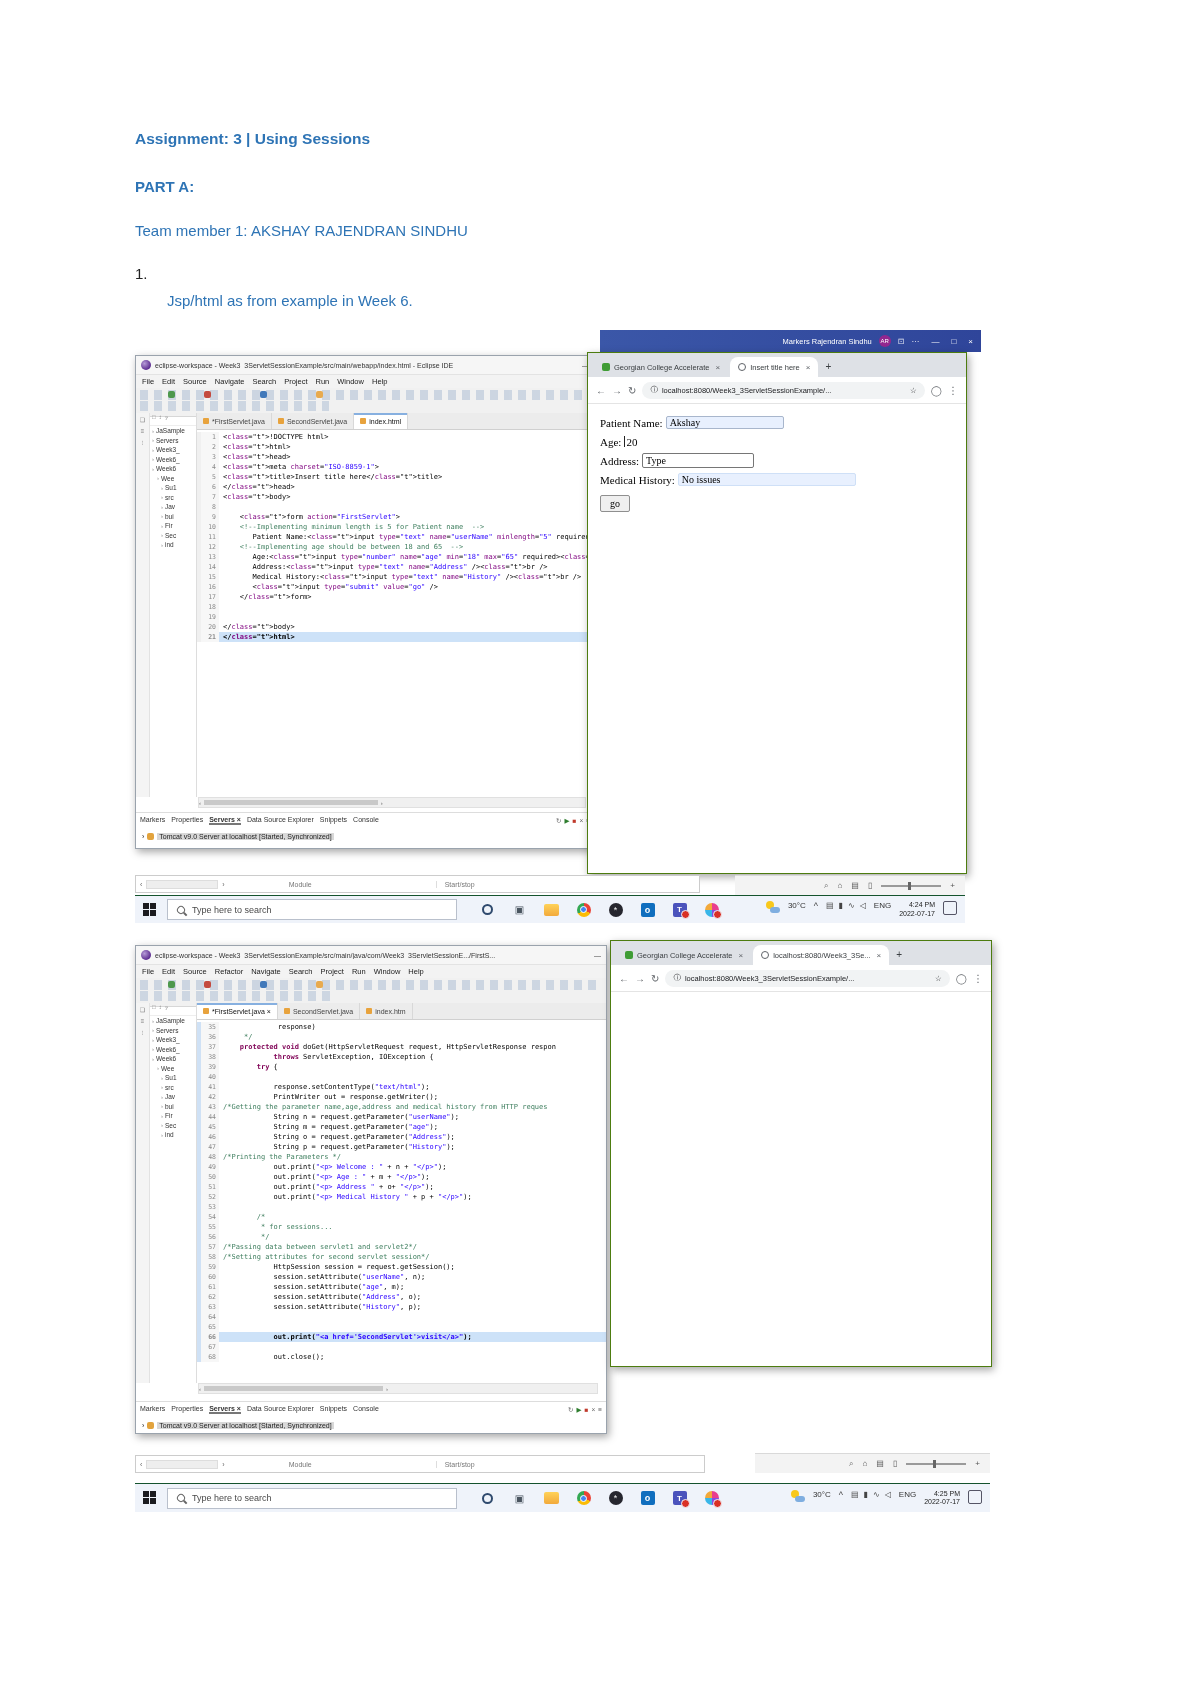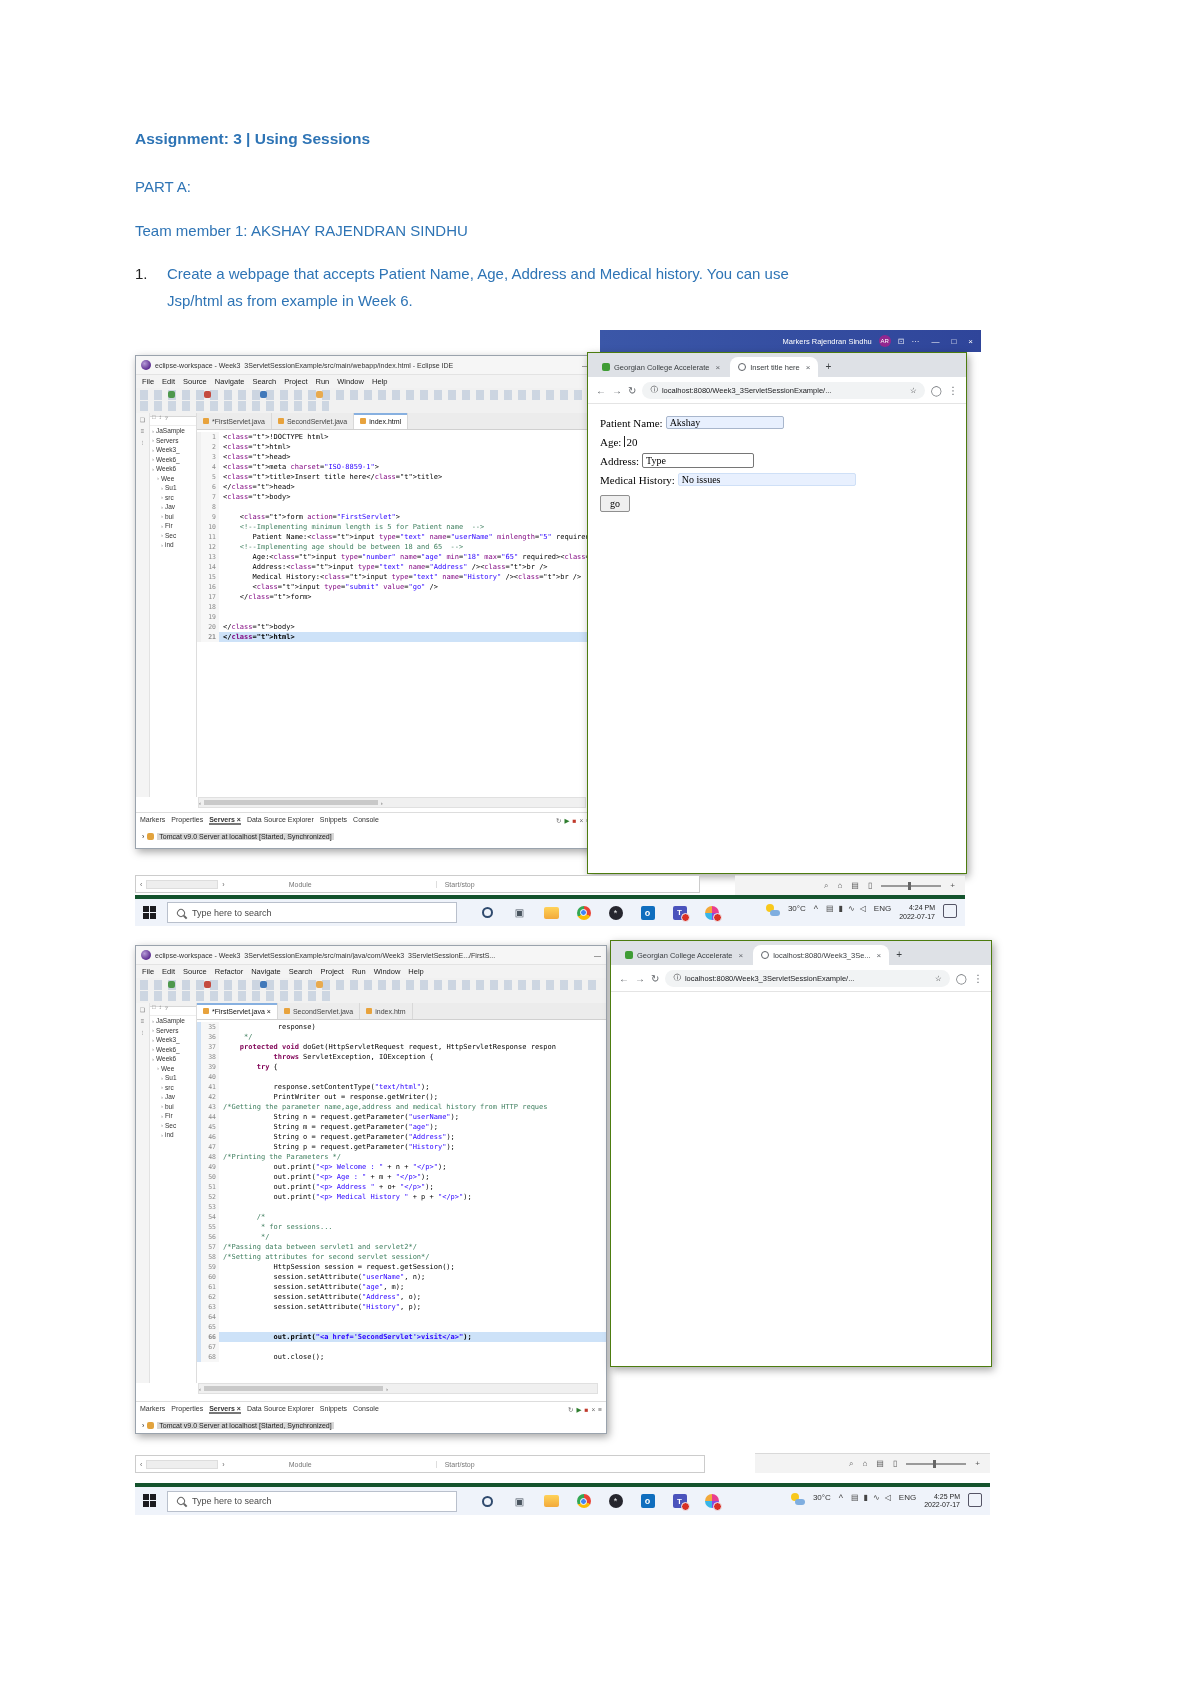--- a/index.html
+++ b/index.html
@@ -1,21 +1,21 @@
 <!DOCTYPE html>
 <html><head>
 <meta charset="utf-8">
 <style>
   html,body{margin:0;padding:0;background:#fff;}
   .page{position:relative;width:1200px;height:1698px;background:#fff;overflow:hidden;
         font-family:"Liberation Sans",sans-serif;}
 
   
   .doc-title{position:absolute;left:135px;top:130px;font-size:15.5px;font-weight:bold;color:#2e74b5;}
-  .doc-part{position:absolute;left:135px;top:178px;font-size:15px;font-weight:normal;color:#2e74b5;}
+  .doc-part{position:absolute;left:135px;top:178px;font-size:15px;font-weight:bold;color:#2e74b5;}
   .doc-team{position:absolute;left:135px;top:222px;font-size:15px;color:#2e74b5;}
   .doc-item{position:absolute;left:135px;top:260px;width:830px;font-size:15px;color:#2e74b5;line-height:27px;display:flex;}
   .doc-item .num{color:#222;width:20px;flex:none;}
   .doc-item .txt{flex:1;padding-left:12px;}
 
   
   .shot{position:absolute;left:135px;}
 
   
   .teamsbar{position:absolute;background:linear-gradient(90deg,#3b57a8,#2f459a);color:#fff;
@@ -99,21 +99,21 @@
   .visit{color:#0b0bd6;text-decoration:underline;font-size:12px;}
 
   
   .fragl{position:absolute;background:#fff;border:1px solid #ccc;display:flex;align-items:center;font-size:7px;color:#666;gap:4px;padding:0 4px;height:18px;box-sizing:border-box;}
   .fragl .fs-track{width:70px;height:7px;background:#eee;border:1px solid #ddd;}
   .fragl .fs-col{margin-left:60px;color:#777;}
   .fragl .fs-col2{margin-left:120px;color:#777;border-left:1px solid #ddd;padding-left:8px;}
   .fragr{position:absolute;background:#f3f3f3;border-top:1px solid #d9d9d9;display:flex;align-items:center;justify-content:flex-end;gap:9px;padding:0 10px;font-size:8px;color:#555;height:20px;box-sizing:border-box;}
   .fragr .sl{width:60px;height:2px;background:#9a9a9a;position:relative;}
   .fragr .sl i{position:absolute;left:45%;top:-3px;width:3px;height:8px;background:#666;display:block;}
-  .taskbar{position:absolute;left:0;right:0;background:#eff3fa;border-top:4px solid #14532d;display:flex;align-items:center;padding:0 8px;gap:10px;}
+  .taskbar{position:absolute;left:0;right:0;background:#eff3fa;border-top:1px solid #14532d;display:flex;align-items:center;padding:0 8px;gap:10px;}
   .start{width:14px;height:14px;display:grid;grid-template-columns:6px 6px;grid-template-rows:6px 6px;gap:1px;flex:none;}
   .start i{background:#1b1b1f;display:block;}
   .tsearch{width:290px;height:21px;background:#fff;border:1px solid #b9c0cc;display:flex;align-items:center;gap:7px;padding:0 9px;font-size:9px;color:#4a4a4a;flex:none;box-sizing:border-box;}
   .mag{width:8px;height:8px;border:1.5px solid #666;border-radius:50%;position:relative;transform:rotate(-45deg);flex:none;box-sizing:border-box;}
   .mag:after{content:"";position:absolute;left:2px;top:7px;width:1.5px;height:4px;background:#666;}
   .tb-apps{display:flex;gap:15px;align-items:center;margin-left:12px;}
   .tb-ic{width:17px;height:17px;display:flex;align-items:center;justify-content:center;font-size:10px;position:relative;color:#333;}
   .ic-cortana .g{width:11px;height:11px;border:2px solid #2f4a6e;border-radius:50%;box-sizing:border-box;font-size:0;}
   .ic-taskview{color:#4a5560;}
   .ic-folder .g{width:15px;height:12px;background:linear-gradient(#ffd258,#f2a93b);border-radius:2px;font-size:0;}
@@ -137,21 +137,21 @@
 <body>
 
 <div class="page">
 
   <div class="doc-title">Assignment: 3 | Using Sessions</div>
   <div class="doc-part">PART A:</div>
   <div class="doc-team">Team member 1: AKSHAY RAJENDRAN SINDHU</div>
   <div class="doc-item">
     <span class="num">1.</span>
     <span class="txt">
-      <span>Create a webpage that accepts Patient Name, Age, Address and Medical history. You can use</span><br>
+      <br>
       <span>Jsp/html as from example in Week 6.</span>
     </span>
   </div>
 
   <div class="shot" style="top:330px;width:830px;height:592px;">
 
     <div class="teamsbar" style="left:465px;top:0;width:365px;">
       <span class="tb-sp"></span>
       <span class="tb-title">Markers Rajendran Sindhu</span>
       <span class="tb-avatar">AR</span>

